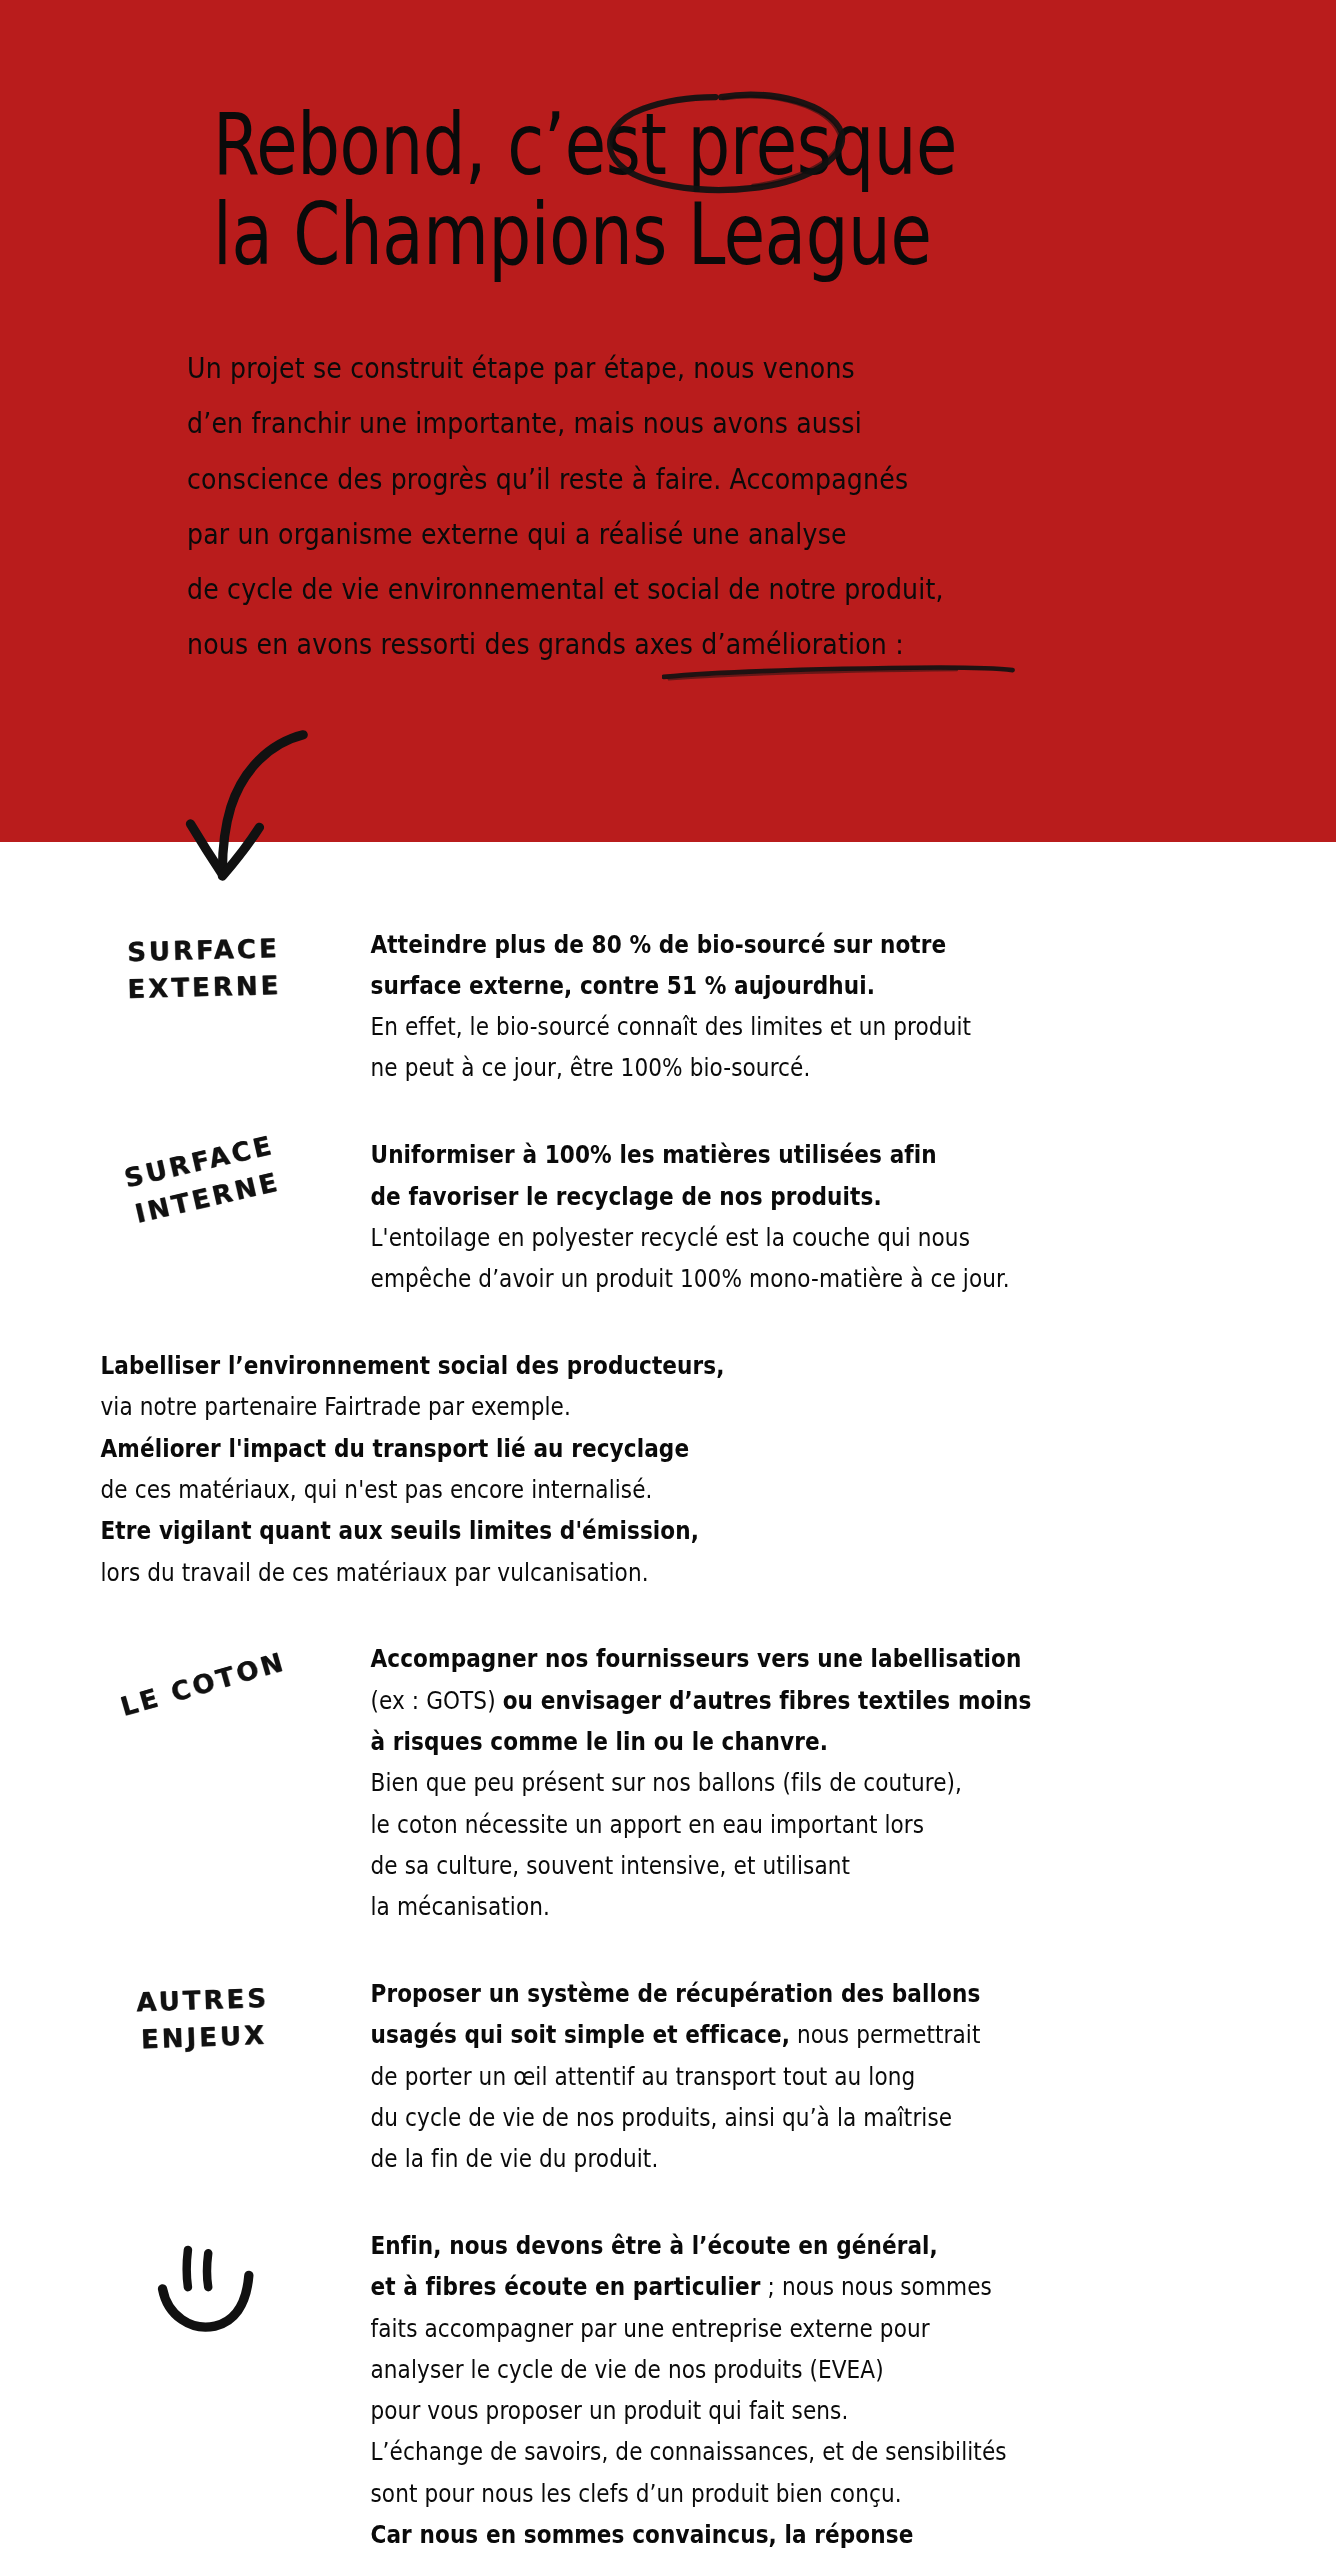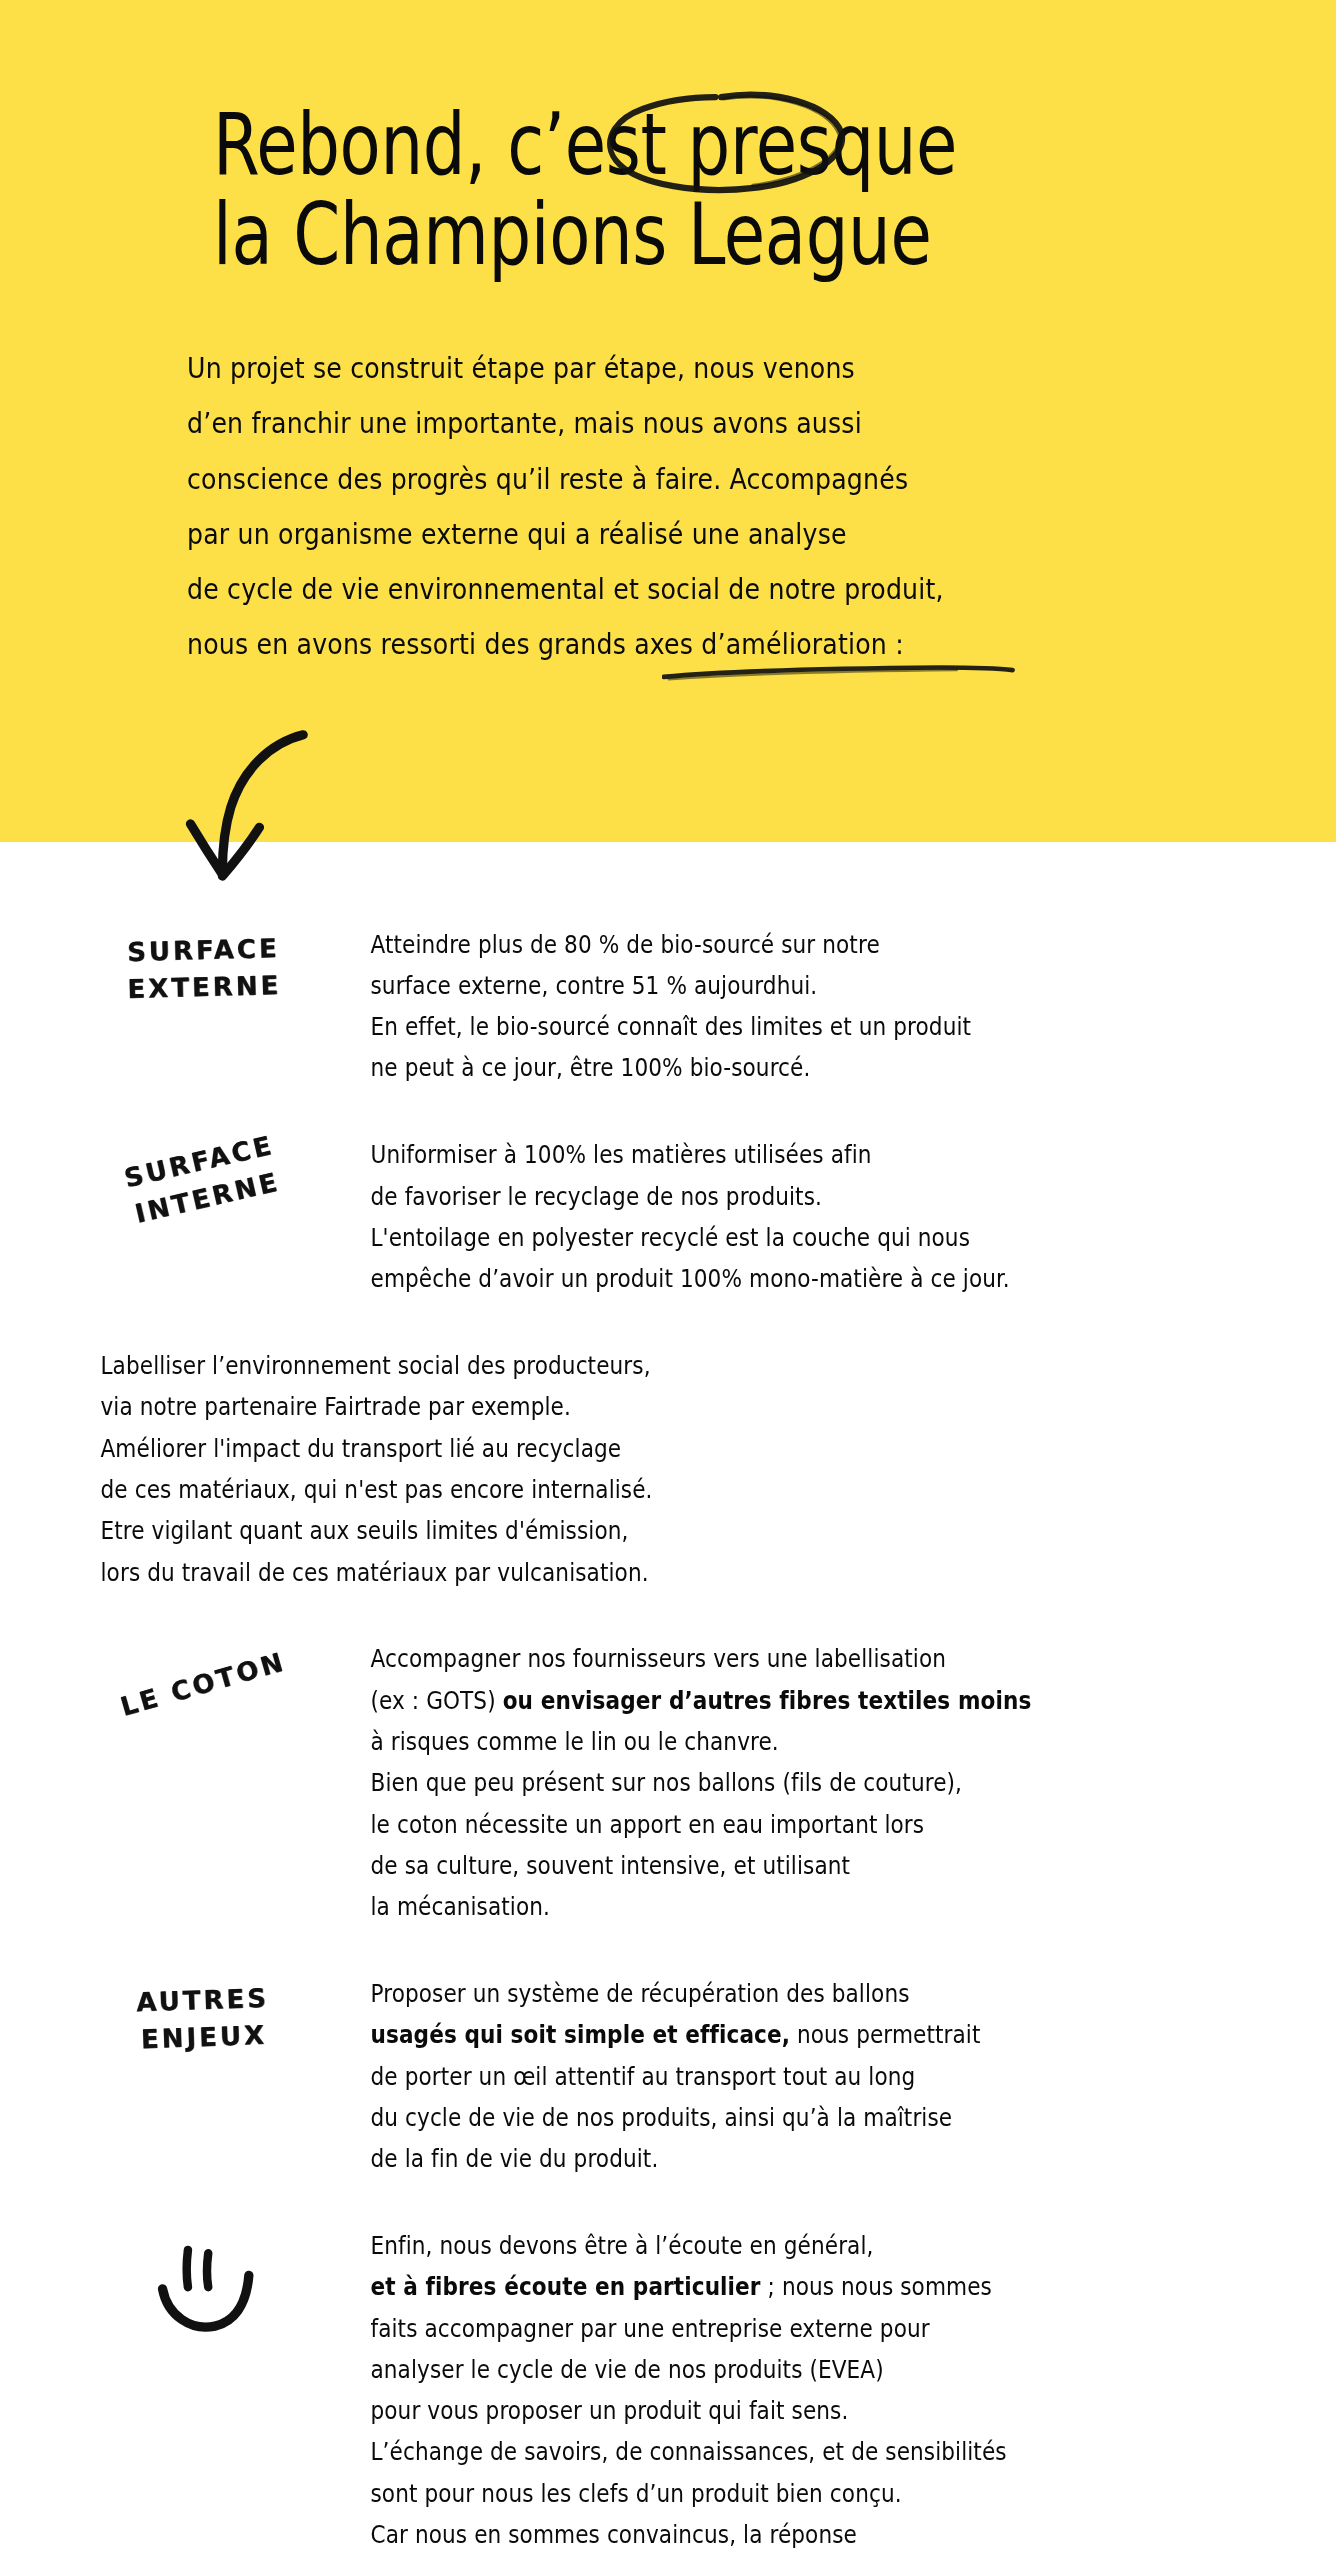--- a/index.html
+++ b/index.html
@@ -13,21 +13,21 @@
     width: 1336px;
     min-height: 2576px;
     font-family: "Liberation Sans", "DejaVu Sans", sans-serif;
     color: #0a0a0a;
     position: relative;
     overflow-x: hidden;
   }
 
   
   .hero {
-    background: #fde047;
+    background: #b91c1c;
     width: 100%;
     height: 842px;
     position: relative;
     padding-top: 100px;
   }
 
   .hero-title {
     position: relative;
     width: 996px;
     margin: 0 auto;
@@ -135,21 +135,21 @@
 
   .section-body p {
     margin: 0;
     font-size: 24px;
     line-height: 1.72;
     font-family: "Liberation Sans Narrow", "DejaVu Sans Condensed", "Liberation Sans", sans-serif;
     font-weight: 400;
     letter-spacing: 0.1px;
     white-space: nowrap;
   }
-  .section-body p.b { font-weight: 400; }
+  .section-body p.b { font-weight: 700; }
   .section-body p .b { font-weight: 700; }
   .section-body p .n { font-weight: 400; }
 
   
   .smiley-col {
     width: 270px;
     flex: 0 0 270px;
     display: flex;
     align-items: flex-start;
     justify-content: center;

